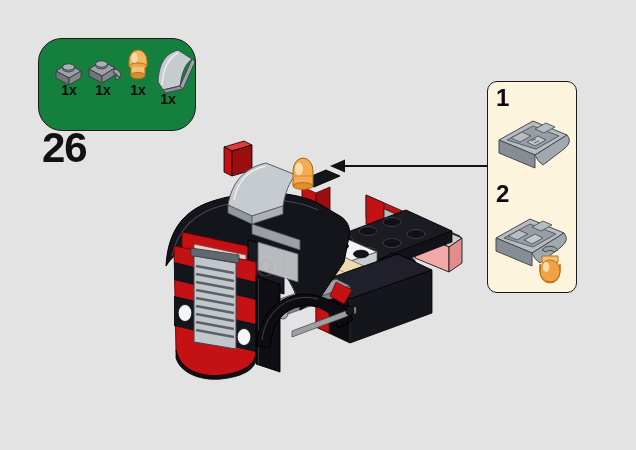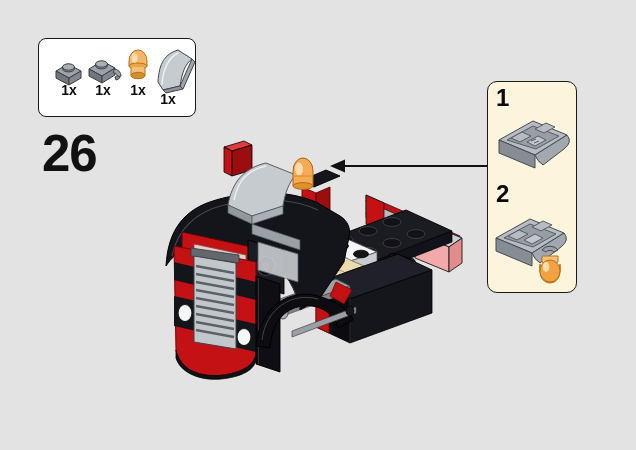--- a/index.html
+++ b/index.html
@@ -7,33 +7,33 @@
     width:636px;height:450px;
     font-family:"Liberation Sans", sans-serif;
     background:#e3e3e4;
   }
   #screen{
     position:relative;width:636px;height:450px;
     background:#e3e3e4;overflow:hidden;
   }
   
   .parts-box{
-    position:absolute;left:38px;top:38px;width:158px;height:79px;
-    background:#ffffff;border:1.6px solid #1a1a1a;border-radius:8px;
+    position:absolute;left:38px;top:38px;width:158px;height:93px;
+    background:#15803d;border:1.6px solid #1a1a1a;border-radius:24px;
     box-sizing:border-box;
   }
   .part{position:absolute;}
   .part-count{
     position:absolute;font-weight:bold;font-size:14px;color:#0a0a0a;
     text-align:center;width:34px;letter-spacing:0px;
   }
   
   .step-number{
     position:absolute;left:42px;top:124px;
-    font-size:51px;font-weight:bold;color:#111;letter-spacing:-1px;
+    font-size:42px;font-weight:bold;color:#111;letter-spacing:-1px;
   }
   
   .substeps-panel{
     position:absolute;left:487px;top:81px;width:90px;height:212px;
     background:#fcf4dc;border:1.6px solid #1a1a1a;border-radius:10px;
     box-sizing:border-box;z-index:3;
   }
   .substep-label{
     position:absolute;font-size:24px;font-weight:bold;color:#0a0a0a;left:8px;
   }

